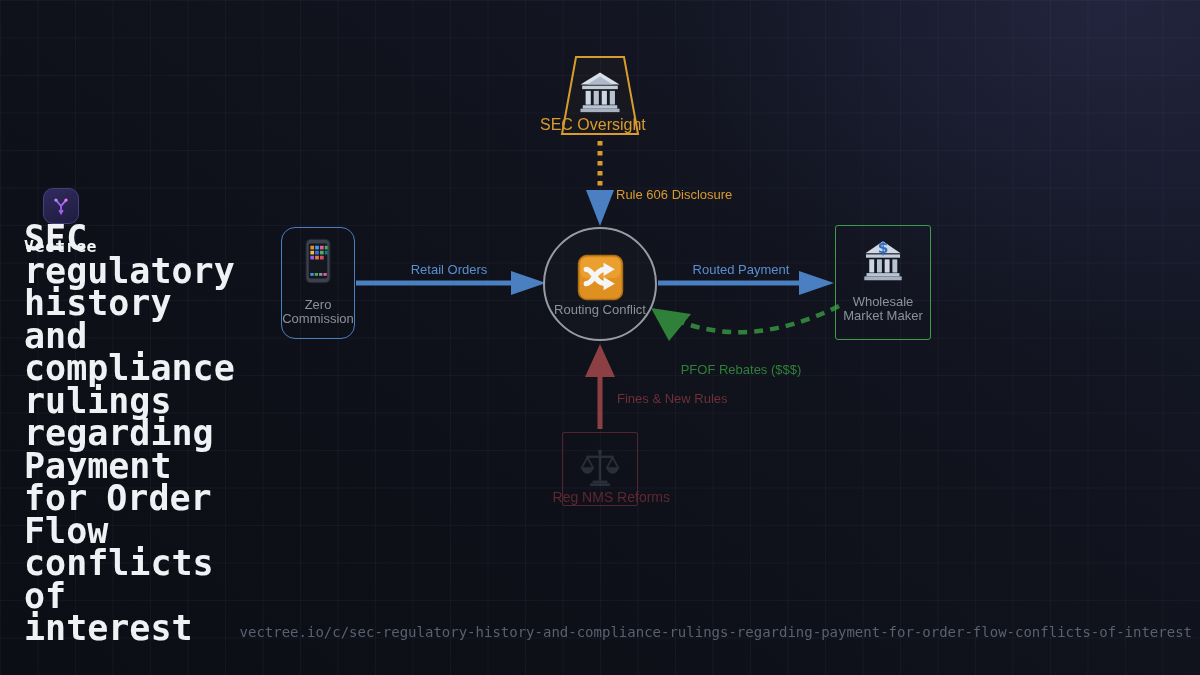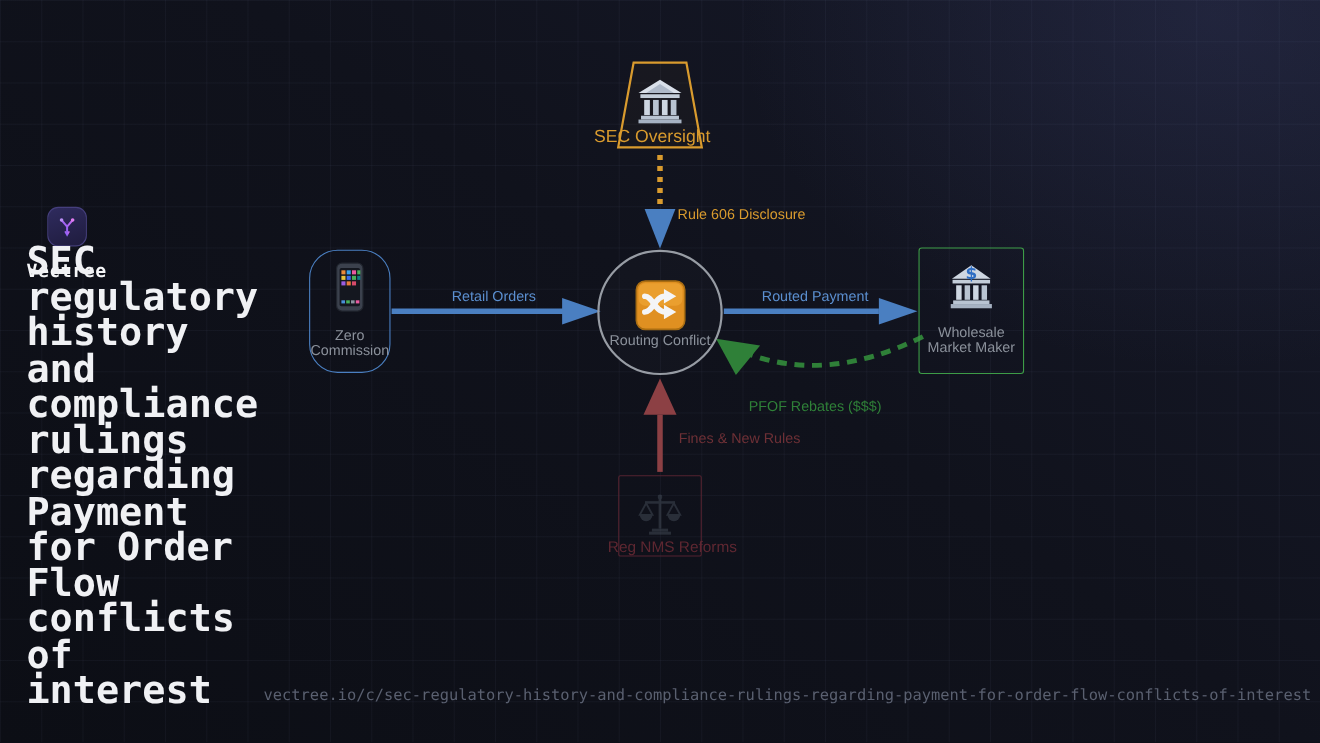--- a/index.html
+++ b/index.html
@@ -29,21 +29,21 @@
     font-family:"DejaVu Sans Mono",monospace;font-weight:bold;
     font-size:35px;line-height:32.5px;color:#f0f1f4;word-spacing:-2px;
   }
   .footer-url{
     position:absolute;right:8px;top:624px;
     font-family:"DejaVu Sans Mono",monospace;font-size:14px;color:#5a6070;letter-spacing:0;
   }
   
   .node{position:absolute;display:flex;flex-direction:column;align-items:center;box-sizing:border-box;}
   .node-label{font-size:13px;line-height:14px;color:#8b919b;text-align:center;}
-  .node-zero{left:281px;top:227px;width:74px;height:112px;border:1.5px solid #4a7fc1;border-radius:26px;padding-top:9px;}
+  .node-zero{left:281px;top:227px;width:74px;height:112px;border:1.5px solid #4a7fc1;border-radius:14px;padding-top:9px;}
   .node-zero .node-label{margin-top:13px;}
   .node-routing{left:543px;top:227px;width:114px;height:114px;border:2px solid #979ca4;border-radius:50%;padding-top:25px;background:rgba(255,255,255,0.015);}
   .node-routing .node-label{margin-top:2px;}
   .node-wholesale{left:835px;top:225px;width:96px;height:115px;border:1.5px solid #3d9c47;border-radius:3px;padding-top:13px;}
   .node-wholesale .node-label{margin-top:12px;}
   .node-reg{left:562px;top:432px;width:76px;height:74px;border:1.5px solid #542330;border-radius:2px;padding-top:14px;}
   .label-sec{position:absolute;left:540px;top:116px;width:120px;text-align:left;font-size:16px;color:#d99b2e;}
   .label-reg{position:absolute;left:530px;top:489px;width:140px;text-align:right;font-size:14px;color:#5e2731;}
   
   .edge-label{position:absolute;font-size:13px;white-space:nowrap;}

